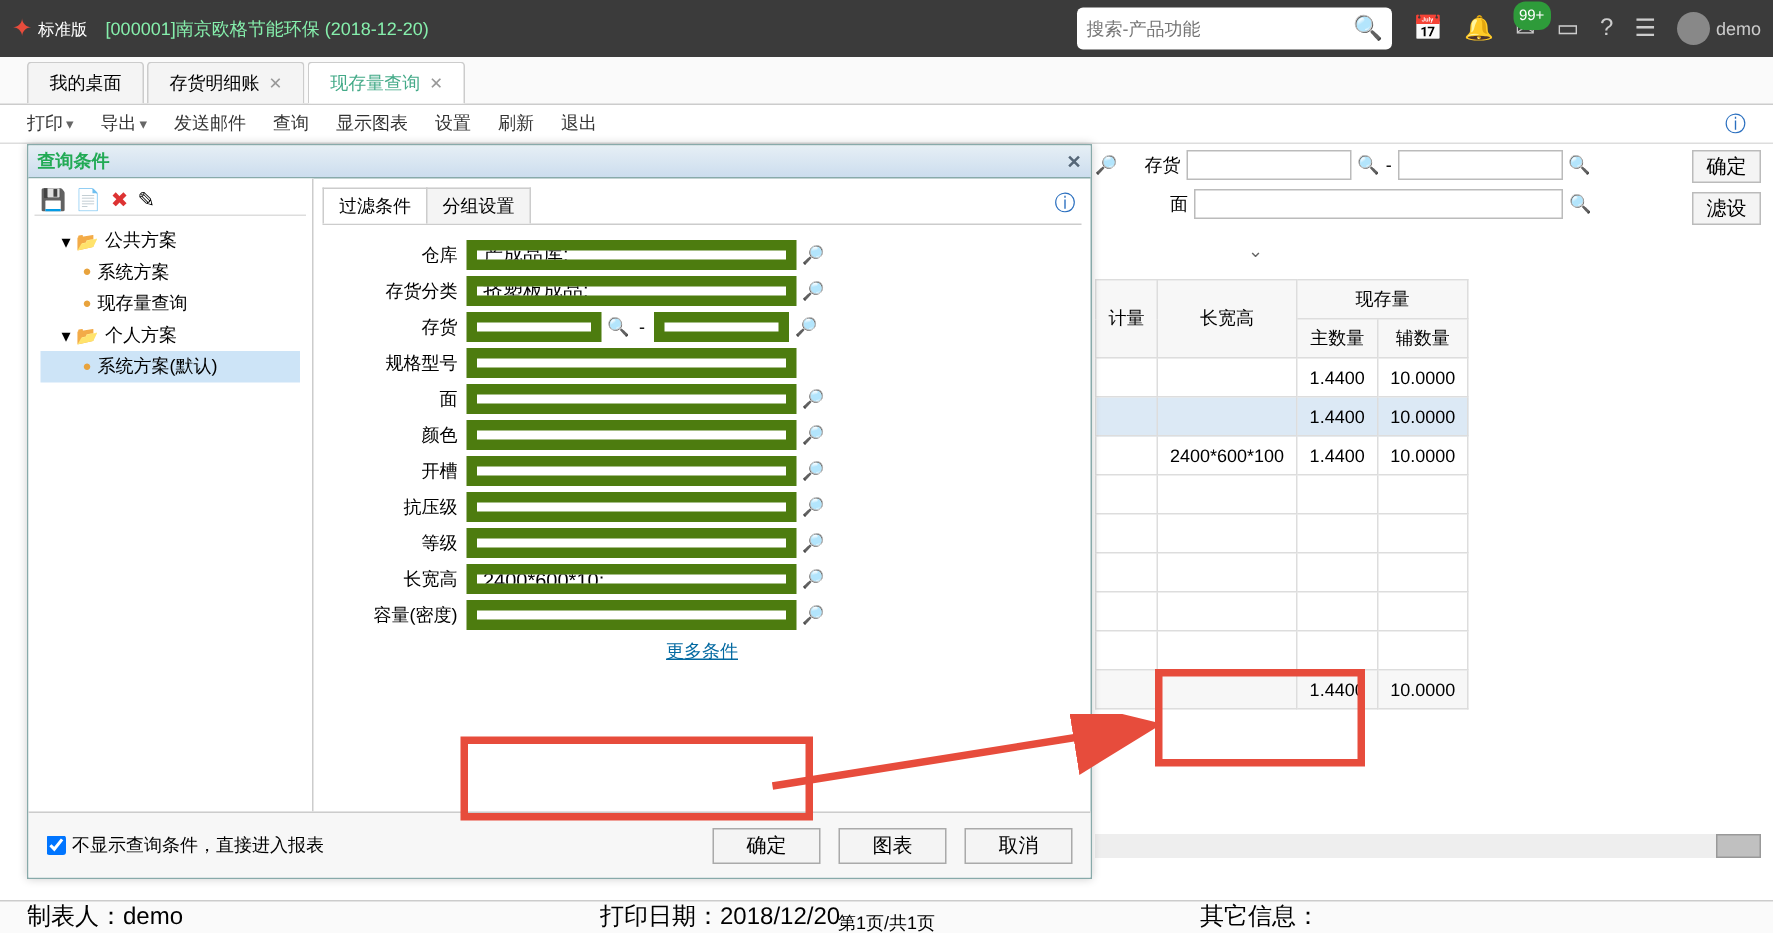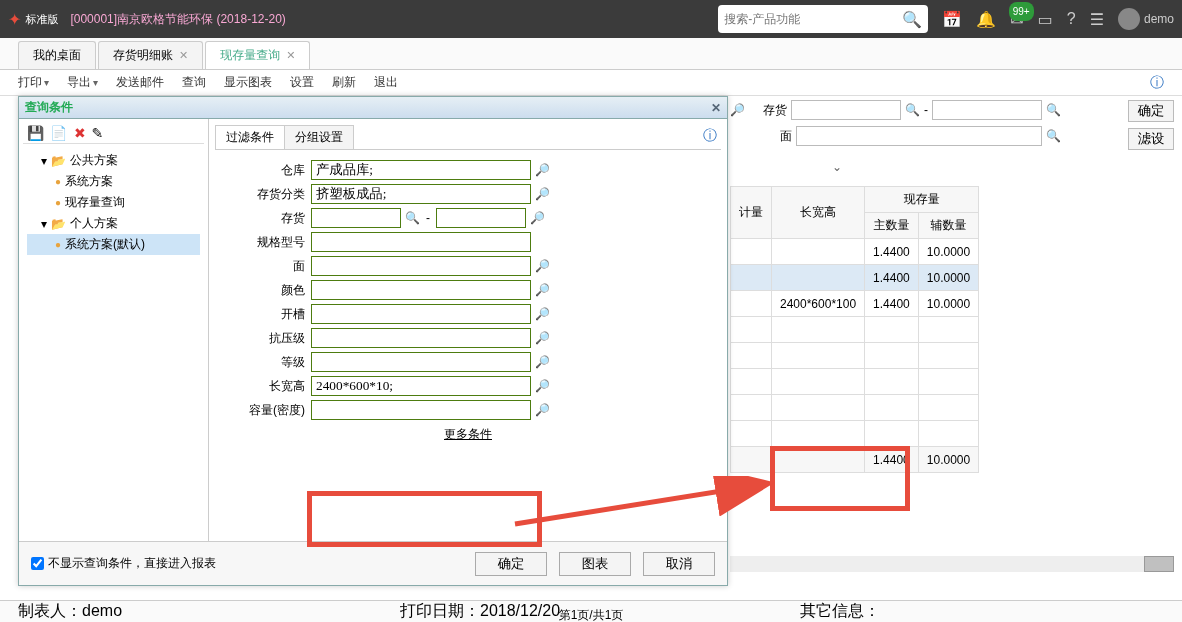--- a/index.html
+++ b/index.html
@@ -1,21 +1,21 @@
 <!DOCTYPE html>
 <html><head>
 <meta charset="utf-8">
 <style>
 * { box-sizing: border-box; margin: 0; padding: 0; }
 body { font-family: "Microsoft YaHei", Arial, sans-serif; font-size: 12px; background: #fff; width: 1182px; height: 622px; overflow: hidden; position: relative; }
 
 .topbar { background: #3b3b3b; height: 38px; display: flex; align-items: center; color: #ccc; padding: 0 8px; }
 .logo { color: #e74c3c; font-size: 16px; margin-right: 4px; }
 .app-title { color: #fff; font-size: 11px; margin-right: 12px; }
-.org { color: #f9a8d4; font-size: 12px; }
+.org { color: #86efac; font-size: 12px; }
 .topbar-right { margin-left: auto; display: flex; align-items: center; gap: 14px; }
 .search-box { background: #fff; display: flex; align-items: center; border-radius: 4px; height: 28px; width: 210px; padding: 4px 6px; }
 .search-box input { border: none; outline: none; flex: 1; font-size: 12px; }
 .search-box .icon { color: #555; font-size: 16px; }
 .tb-icon { color: #ccc; font-size: 16px; position: relative; cursor: pointer; }
 .badge { position: absolute; top: -8px; right: -10px; background: #2e9b3a; color: #fff; border-radius: 8px; font-size: 10px; padding: 4px 4px; }
 .user { display: flex; align-items: center; gap: 4px; color: #ccc; }
 .avatar { width: 22px; height: 22px; border-radius: 50%; background: #888; display: inline-block; }
 
 .tabs-row { display: flex; align-items: flex-end; height: 32px; border-bottom: 1px solid #ccc; padding-left: 18px; gap: 2px; background:#fafafa; }
@@ -64,25 +64,25 @@
 .tree .sel { background:#cde4f7; }
 
 .dlg-right { flex:1; position:relative; padding:6px; }
 .inner-tabs { display:flex; border-bottom:1px solid #ccc; }
 .inner-tabs .itab { border:1px solid #ccc; border-bottom:none; padding:3px 10px; background:#f4f4f4; cursor:pointer; margin-right:-1px; }
 .inner-tabs .itab.active { background:#fff; }
 .inner-tabs .ihelp { margin-left:auto; color:#2a6fbf; font-size:14px; padding:2px 4px; cursor:pointer; }
 .form { padding:10px 6px; overflow:auto; max-height:380px; }
 .form-row { display:flex; align-items:center; margin-bottom:4px; }
 .form-row label { width:90px; text-align:right; padding-right:6px; }
-.form-row input { border:1px solid #4d7c0f; height:20px; padding:0 4px; width:220px;font-family:Liberation Serif, serif; }
+.form-row input { border:7px solid #4d7c0f; height:20px; padding:0 4px; width:220px; }
 .form-row .sep { margin:0 6px; }
 .form-row .lk { color:#2a7; font-size:12px; margin-left:4px; cursor:pointer; }
 .form-row .short { width:90px; }
-.more-link { color:#000000; text-decoration:underline; cursor:pointer; display:block; text-align:center; margin-top:6px; }
+.more-link { color:#0369a1; text-decoration:underline; cursor:pointer; display:block; text-align:center; margin-top:6px; }
 
 .red-box-l { position:absolute; top:394px; left:288px; width:235px; height:56px; border:5px solid #e74c3c; pointer-events:none; }
 
 .dlg-footer { position:absolute; bottom:0; left:0; right:0; height:44px; border-top:1px solid #ccc; display:flex; align-items:center; padding:0 12px; gap:14px; background:#f7f7f7; }
 .dlg-footer .chk { display:flex; align-items:center; gap:4px; }
 .dlg-footer .btns { margin-left:auto; display:flex; gap:12px; }
 .dlg-footer button { width:72px; height:24px; border:1px solid #aaa; background:#f4f4f4; cursor:pointer; }
 
 .status { position:absolute; bottom:0; left:0; right:0; height:22px; border-top:1px solid #ccc; display:flex; align-items:center; padding:0 18px; font-size:16px; background:#fafafa; }
 .status .mid { position:absolute; left:400px; }

